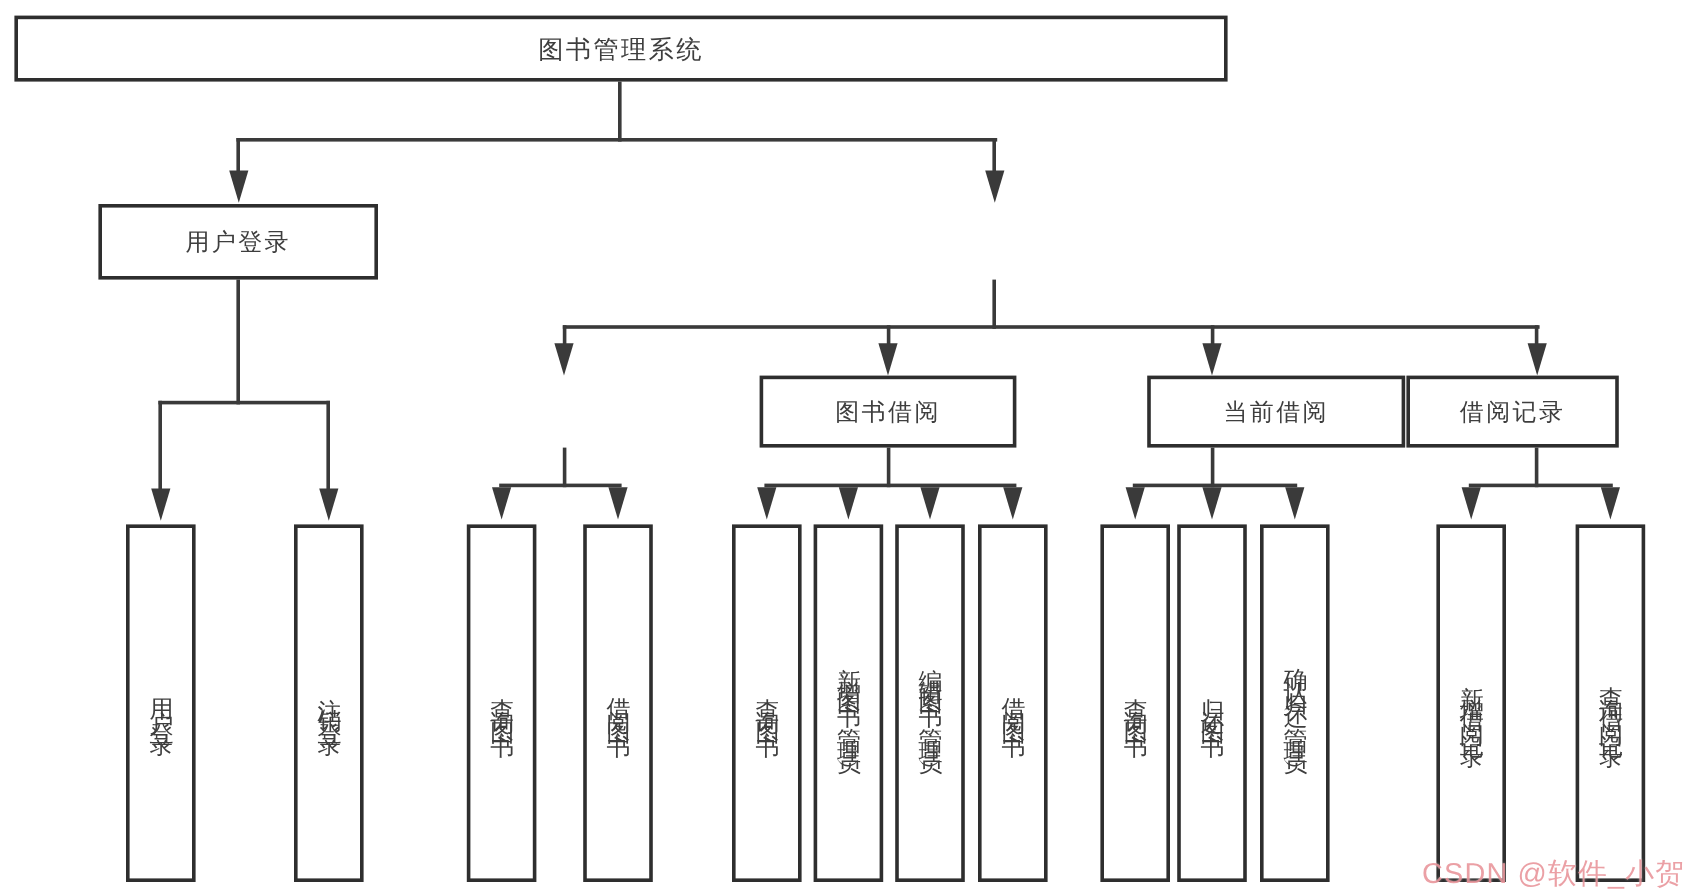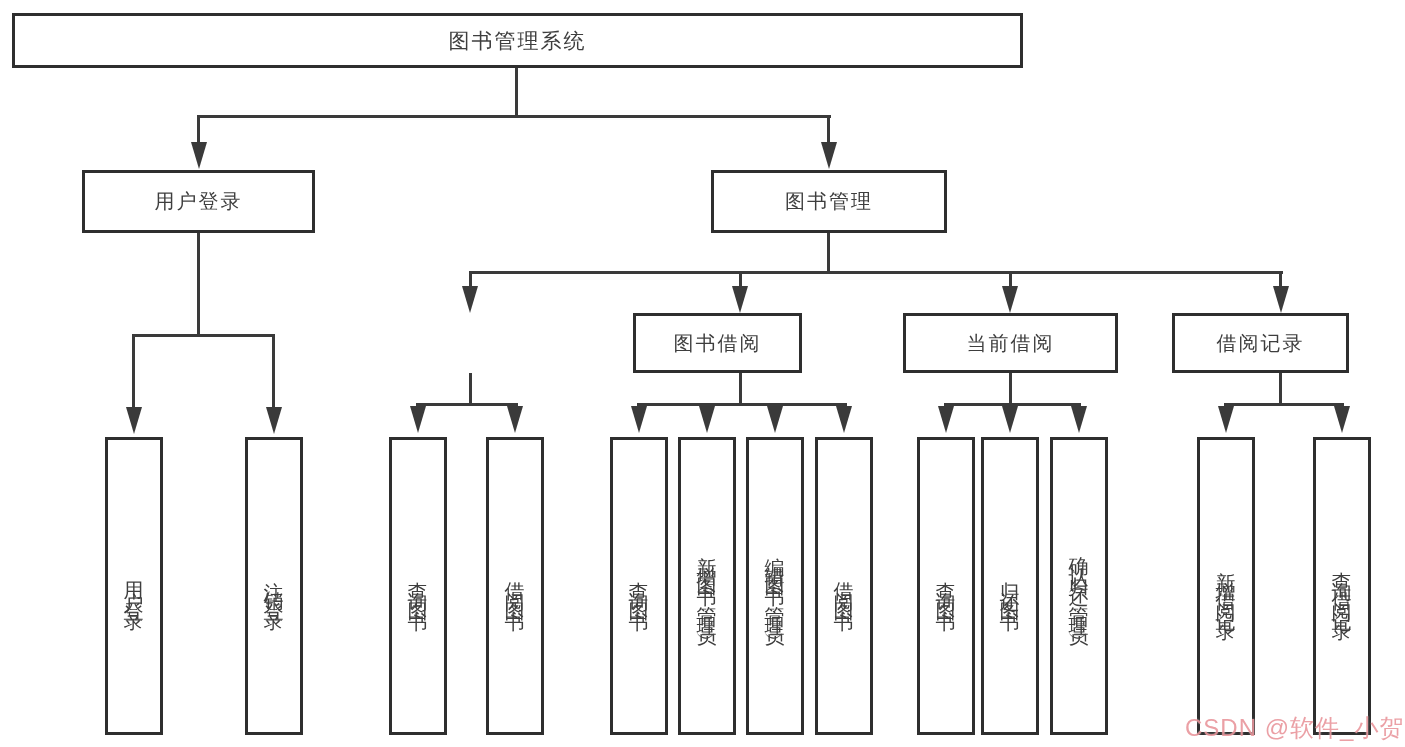--- a/index.html
+++ b/index.html
@@ -45,23 +45,20 @@
   <div class="vline" style="left:515px;top:68px;width:3px;height:50px"></div>
   <div class="hline" style="left:197px;top:115px;width:634px;height:3px"></div>
   <div class="vline" style="left:197px;top:115px;width:3px;height:31px"></div>
   <div class="arrow" style="left:191px;top:142px"></div>
   <div class="vline" style="left:827px;top:115px;width:3px;height:31px"></div>
   <div class="arrow" style="left:821px;top:142px"></div>
 
   <div class="node" style="left:82px;top:170px;width:233px;height:63px">
     <span>用户登录</span>
   </div>
-  <div class="node" style="left:711px;top:170px;width:236px;height:63px">
-    <span>图书管理</span>
-  </div>
 
   <div class="vline" style="left:197px;top:233px;width:3px;height:104px"></div>
   <div class="hline" style="left:132px;top:334px;width:143px;height:3px"></div>
   <div class="vline" style="left:132px;top:334px;width:3px;height:76px"></div>
   <div class="arrow" style="left:126px;top:407px"></div>
   <div class="vline" style="left:272px;top:334px;width:3px;height:76px"></div>
   <div class="arrow" style="left:266px;top:407px"></div>
 
   <div class="vnode" style="left:105px">
     <span class="vtext">用户登录</span>
@@ -74,24 +71,24 @@
   <div class="hline" style="left:469px;top:271px;width:814px;height:3px"></div>
   <div class="vline" style="left:469px;top:271px;width:3px;height:20px"></div>
   <div class="arrow" style="left:462px;top:286px"></div>
   <div class="vline" style="left:739px;top:271px;width:3px;height:20px"></div>
   <div class="arrow" style="left:732px;top:286px"></div>
   <div class="vline" style="left:1009px;top:271px;width:3px;height:20px"></div>
   <div class="arrow" style="left:1002px;top:286px"></div>
   <div class="vline" style="left:1279px;top:271px;width:3px;height:20px"></div>
   <div class="arrow" style="left:1273px;top:286px"></div>
 
-  <div class="node" style="left:633px;top:313px;width:169px;height:60px">
+  <div class="node" style="left:633px;top:313px;width:214px;height:60px">
     <span>图书借阅</span>
   </div>
-  <div class="node" style="left:903px;top:313px;width:215px;height:60px">
+  <div class="node" style="left:956px;top:313px;width:215px;height:60px">
     <span>当前借阅</span>
   </div>
   <div class="node" style="left:1172px;top:313px;width:177px;height:60px">
     <span>借阅记录</span>
   </div>
 
   <div class="vline" style="left:469px;top:373px;width:3px;height:33px"></div>
   <div class="hline" style="left:416px;top:403px;width:102px;height:3px"></div>
   <div class="arrow" style="left:410px;top:406px"></div>
   <div class="arrow" style="left:507px;top:406px"></div>

